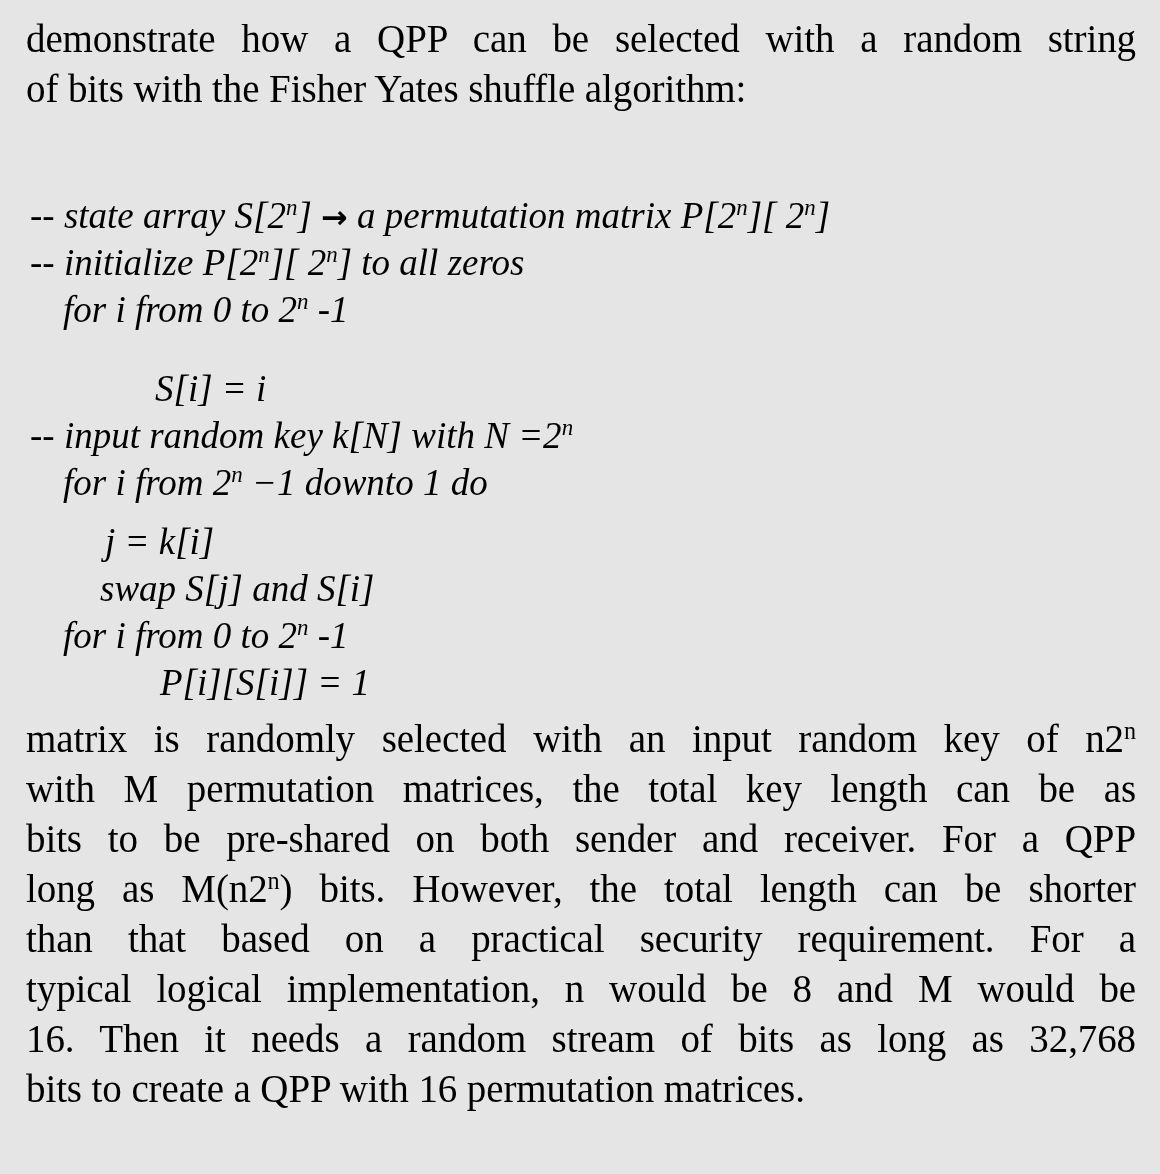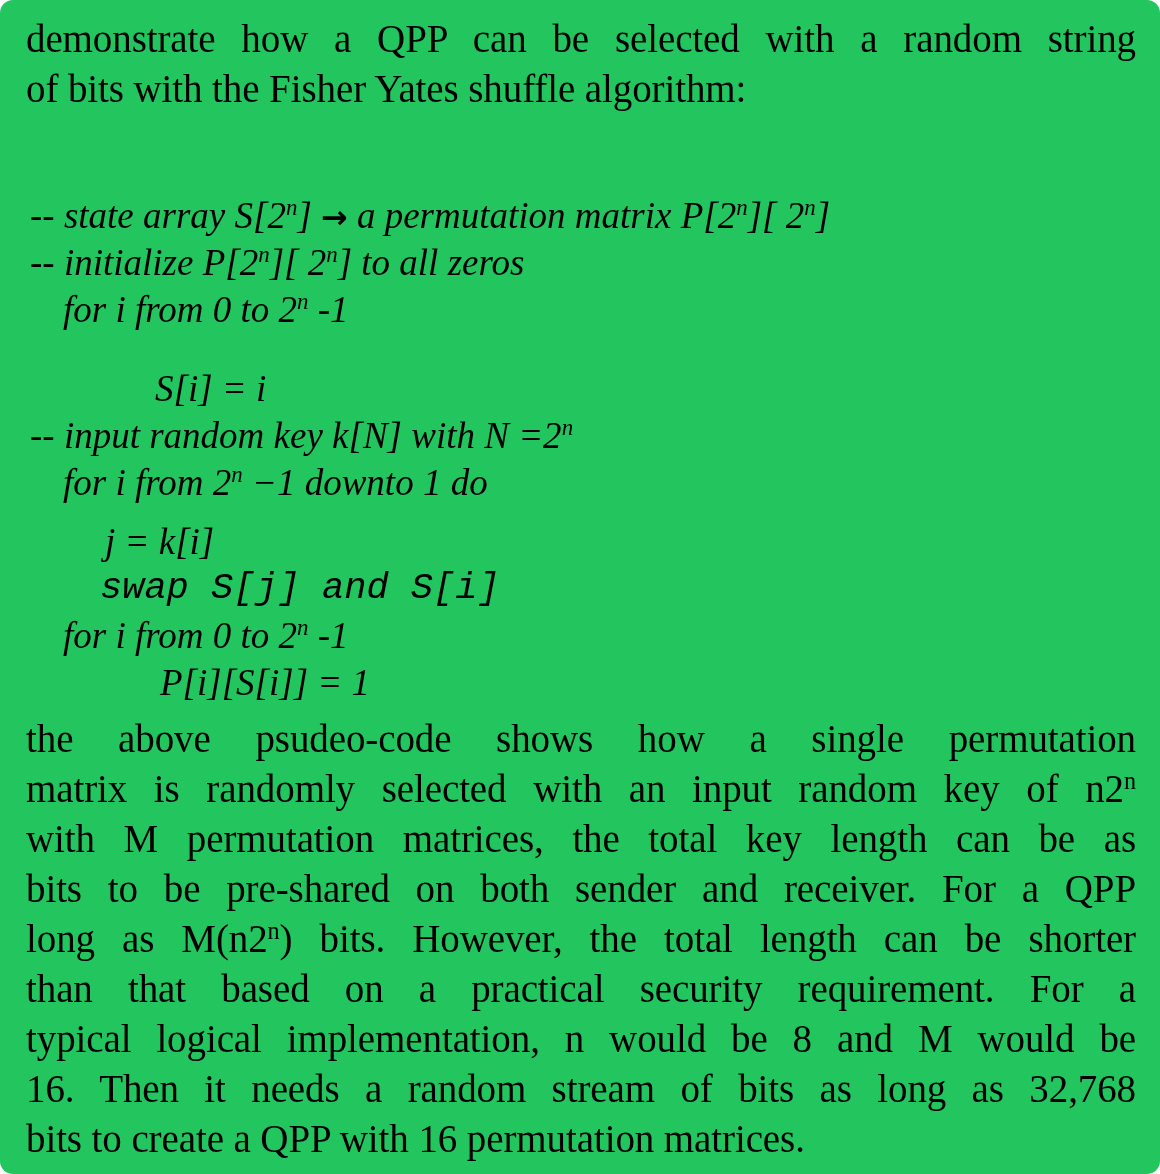--- a/index.html
+++ b/index.html
@@ -12,22 +12,21 @@
     height: 1174px;
     overflow: hidden;
     font-family: "Liberation Serif", "DejaVu Serif", serif;
     color: #000000;
     -webkit-font-smoothing: antialiased;
   }
   #page {
     position: relative;
     width: 1160px;
     height: 1174px;
-    background: #22c55e;
-    border-radius: 13px;
+    background: #e5e5e5;
   }
 
   
   .para {
     position: absolute;
     left: 26px;
     width: 1110px;
     font-size: 39px;
     line-height: 50px;
     text-align: justify;
@@ -61,21 +60,21 @@
     font-size: 37px;
     line-height: 47px;
   }
   .code-line {
     display: block;
     white-space: pre;
     height: 47px;
   }
   .i0  { padding-left: 63px; }
   .i0c { padding-left: 30px; }
-  .i1  { padding-left: 100px; font-family: Liberation Mono, monospace; }
+  .i1  { padding-left: 100px; }
   .i1b { padding-left: 105px; margin-top: 12px; }
   .i2  { padding-left: 155px; margin-top: 32px; }
   .i2b { padding-left: 160px; }
 
   sup {
     font-size: 0.62em;
     vertical-align: 0.55em;
     line-height: 0;
   }
   .arrow {
@@ -117,21 +116,20 @@
     <span class="code-line i1"><span>swap S[j] and S[i]</span></span>
 
     <span class="code-line i0"><span>for i from 0 to 2</span><sup>n</sup><span> -1</span></span>
 
     <span class="code-line i2b"><span>P[i][S[i]] = 1</span></span>
 
   </div>
 
   <div class="para last-full" id="para-body">
 
-    <span class="ln"><span>the above psudeo-code shows how a single permutation</span></span>
 
     <span class="ln"><span>matrix is randomly selected with an input random key of n2</span><sup class="roman-sup">n</sup></span>
 
     <span class="ln"><span>with M permutation matrices, the total key length can be as</span></span>
 
     <span class="ln"><span>bits to be pre-shared on both sender and receiver. For a QPP</span></span>
 
     <span class="ln"><span>long as M(n2</span><sup class="roman-sup">n</sup><span>) bits. However, the total length can be shorter</span></span>
 
     <span class="ln"><span>than that based on a practical security requirement. For a</span></span>

